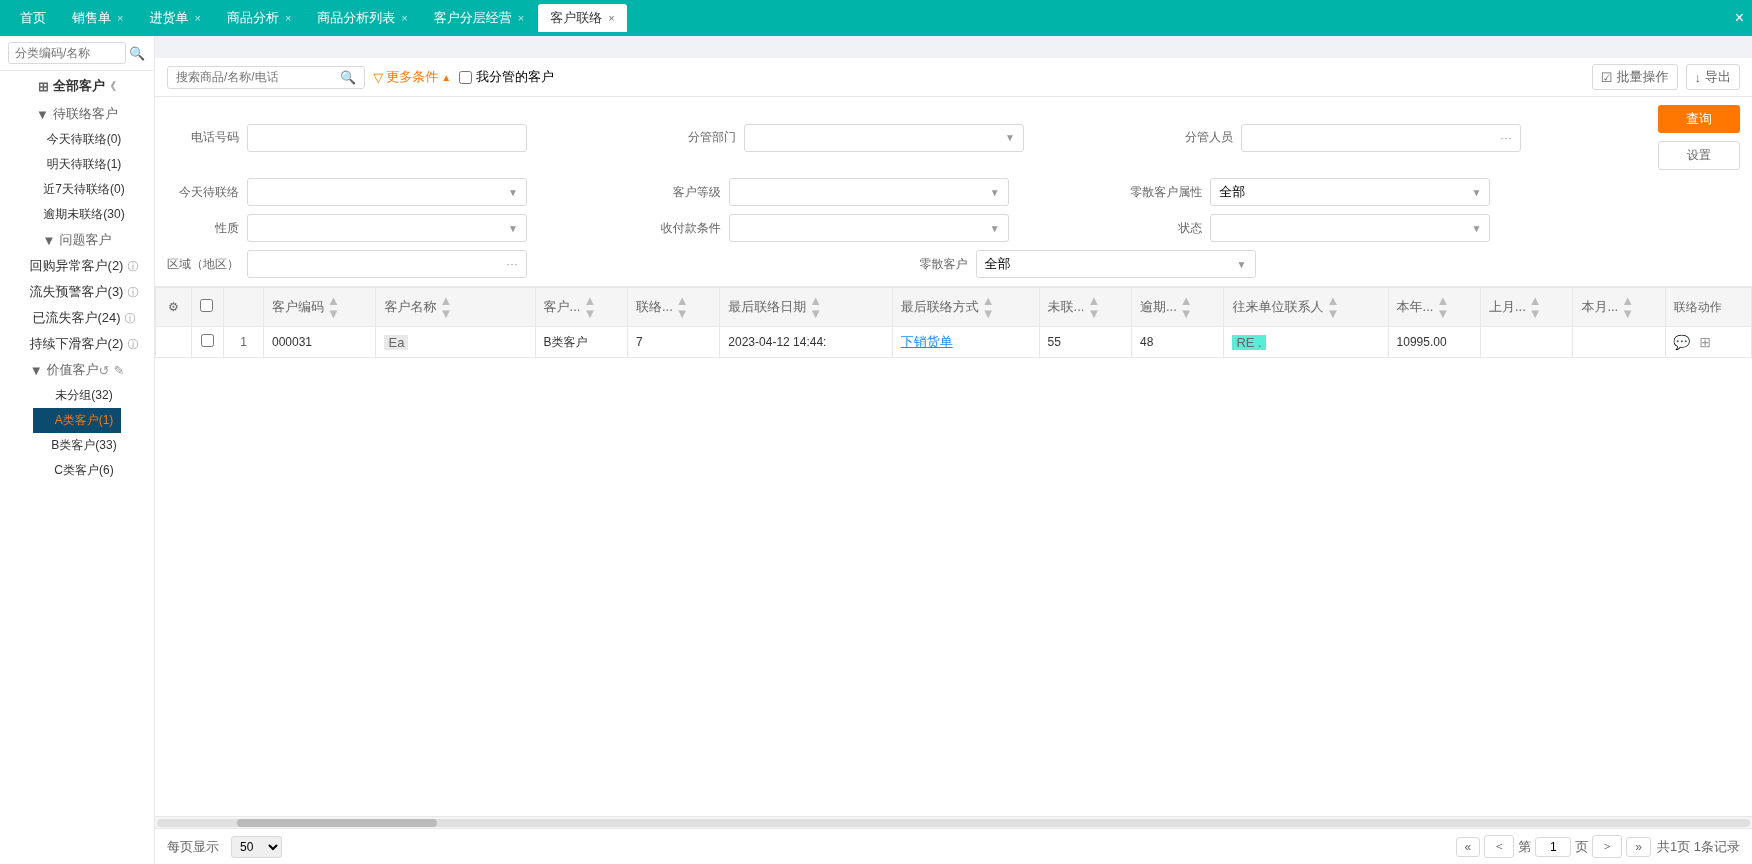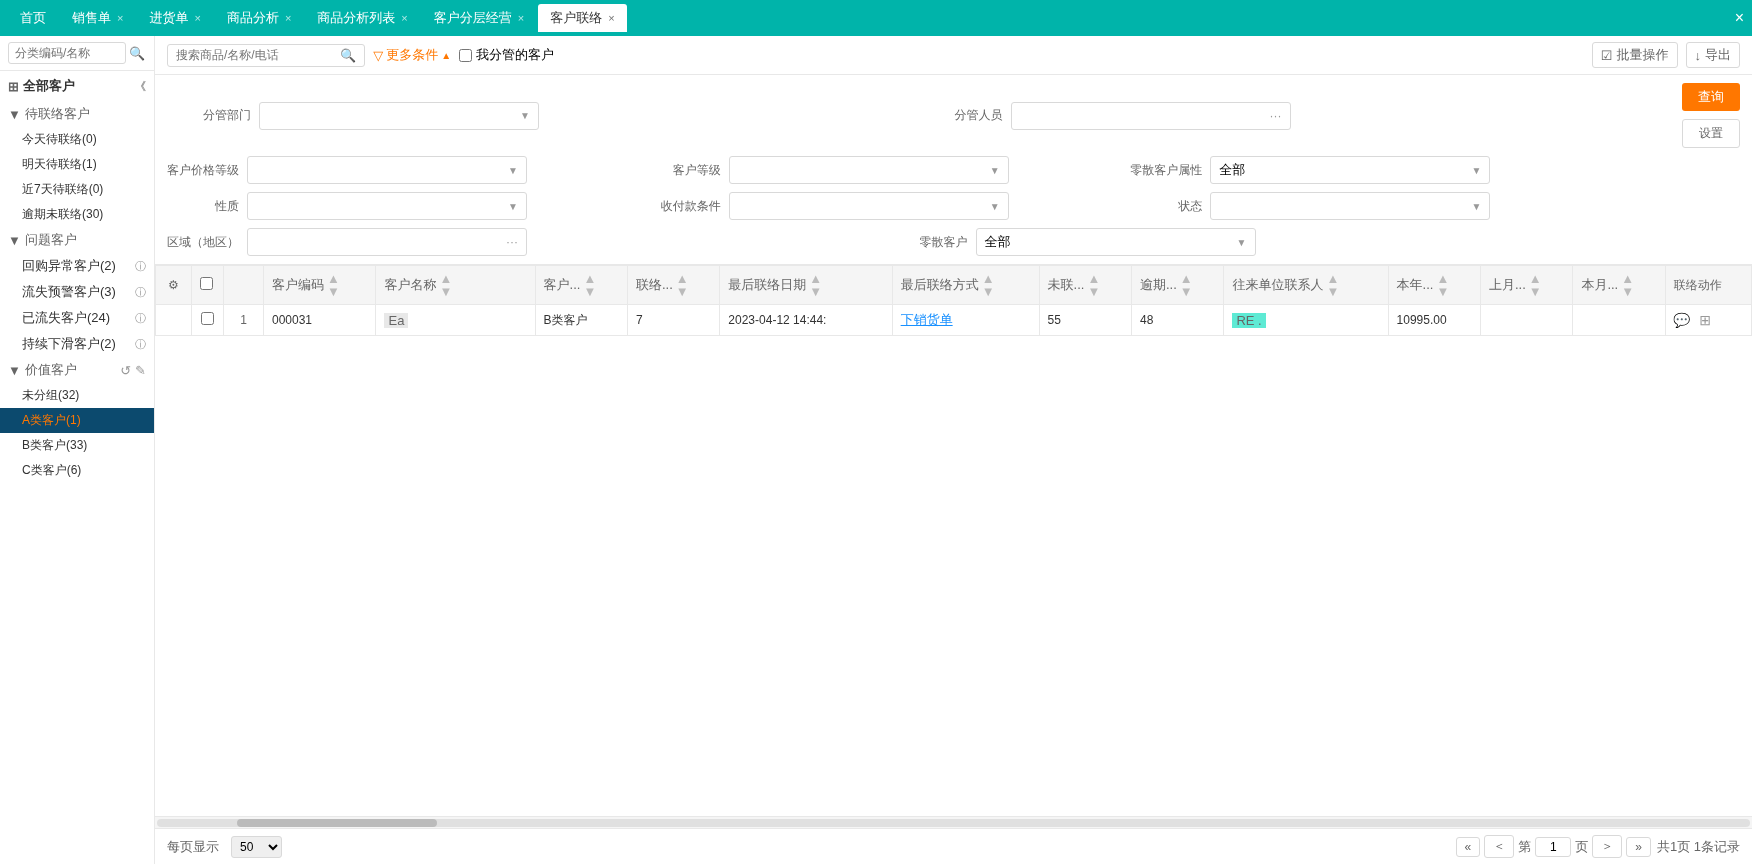--- a/index.html
+++ b/index.html
@@ -17,21 +17,21 @@
     .nav-tab.active { background: #fff; color: #333; }
     .nav-tab .close-icon { margin-left: 6px; font-size: 11px; opacity: 0.7; cursor: pointer; }
     .top-nav-close { margin-left: auto; color: #fff; cursor: pointer; font-size: 16px; }
 
     
     .main-layout { display: flex; height: calc(864px - 36px); }
 
     
     .sidebar {
       width: 155px; background: #fff; border-right: 1px solid #e8e8e8;
-      display: flex; flex-direction: column; overflow-y: auto;
+      display: flex; flex-direction: column; overflow-y: auto; align-items: center;
     }
     .sidebar-search {
       display: flex; align-items: center; padding: 6px 8px; border-bottom: 1px solid #e8e8e8;
     }
     .sidebar-search input {
       border: 1px solid #d9d9d9; border-radius: 3px; padding: 3px 6px; width: 100%;
       font-size: 12px; outline: none;
     }
     .sidebar-search .search-btn { margin-left: 4px; color: #00b4aa; cursor: pointer; }
 
@@ -51,21 +51,21 @@
       padding: 4px 8px 4px 22px; cursor: pointer; color: #333; font-size: 12px;
       white-space: nowrap; overflow: hidden; text-overflow: ellipsis;
     }
     .sidebar-item.active { background: #0c4a6e; color: #ff7700; }
     .sidebar-item-with-icon {
       display: flex; align-items: center; justify-content: space-between;
     }
     .sidebar-item-icon { color: #999; font-size: 11px; margin-left: 4px; }
 
     
-    .content { flex: 1; display: flex; flex-direction: column; overflow: hidden; }
+    .content { flex: 1; display: flex; flex-direction: column; overflow: hidden; margin-top: 22px; }
 
     
     .filter-bar {
       background: #fff; padding: 6px 12px; border-bottom: 1px solid #e8e8e8;
       display: flex; align-items: center; flex-wrap: wrap; gap: 8px;
     }
     .filter-search {
       display: flex; align-items: center; border: 1px solid #d9d9d9; border-radius: 3px;
       padding: 3px 8px; min-width: 180px;
     }
@@ -98,21 +98,21 @@
       flex: 1; border: 1px solid #d9d9d9; border-radius: 3px; padding: 4px 8px;
       font-size: 12px; outline: none; display: flex; align-items: center;
       justify-content: space-between; cursor: pointer; background: #fff; min-height: 28px;
     }
     .filter-input .arrow { color: #999; font-size: 10px; }
     .filter-input .dots { color: #999; font-size: 12px; }
     .filter-divider { width: 12px; }
 
     .filter-btn-query {
       background: #ff7700; color: #fff; border: none; border-radius: 3px;
-      padding: 5px 16px; cursor: pointer; font-size: 13px; white-space: nowrap;
+      padding: 5px 28px; cursor: pointer; font-size: 13px; white-space: nowrap;
     }
     .filter-btn-setting {
       background: #fff; color: #666; border: 1px solid #d9d9d9; border-radius: 3px;
       padding: 5px 12px; cursor: pointer; font-size: 12px; white-space: nowrap; margin-top: 4px;
     }
 
     
     .table-area { flex: 1; overflow: auto; background: #fff; }
     table { width: 100%; border-collapse: collapse; }
     thead tr { background: #f5f5f5; }
@@ -272,20 +272,24 @@
         <button class="btn-export">
           <span style="margin-right:4px;">↓</span>
           <span>导出</span>
         </button>
       </div>
     </div>
 
     <div class="advanced-filters">
 
       <div class="filter-row">
+        <div class="filter-field">
+          <span class="filter-label">电话号码</span>
+          <input type="text" class="filter-input" style="max-width: 280px;">
+        </div>
         <div class="filter-divider"></div>
         <div class="filter-field">
           <span class="filter-label">分管部门</span>
           <div class="filter-input" style="max-width:280px;">
             <span></span>
             <span class="arrow">▼</span>
           </div>
         </div>
         <div class="filter-divider"></div>
         <div class="filter-field">
@@ -296,21 +300,21 @@
           </div>
         </div>
         <div style="display:flex;flex-direction:column;margin-left:12px;gap:4px;">
           <button class="filter-btn-query">查询</button>
           <button class="filter-btn-setting">设置</button>
         </div>
       </div>
 
       <div class="filter-row">
         <div class="filter-field">
-          <span class="filter-label">客户价格等级</span>
+          <span class="filter-label">今天待联络</span>
           <div class="filter-input" style="max-width:280px;">
             <span></span>
             <span class="arrow">▼</span>
           </div>
         </div>
         <div class="filter-divider"></div>
         <div class="filter-field">
           <span class="filter-label">客户等级</span>
           <div class="filter-input" style="max-width:280px;">
             <span></span>

